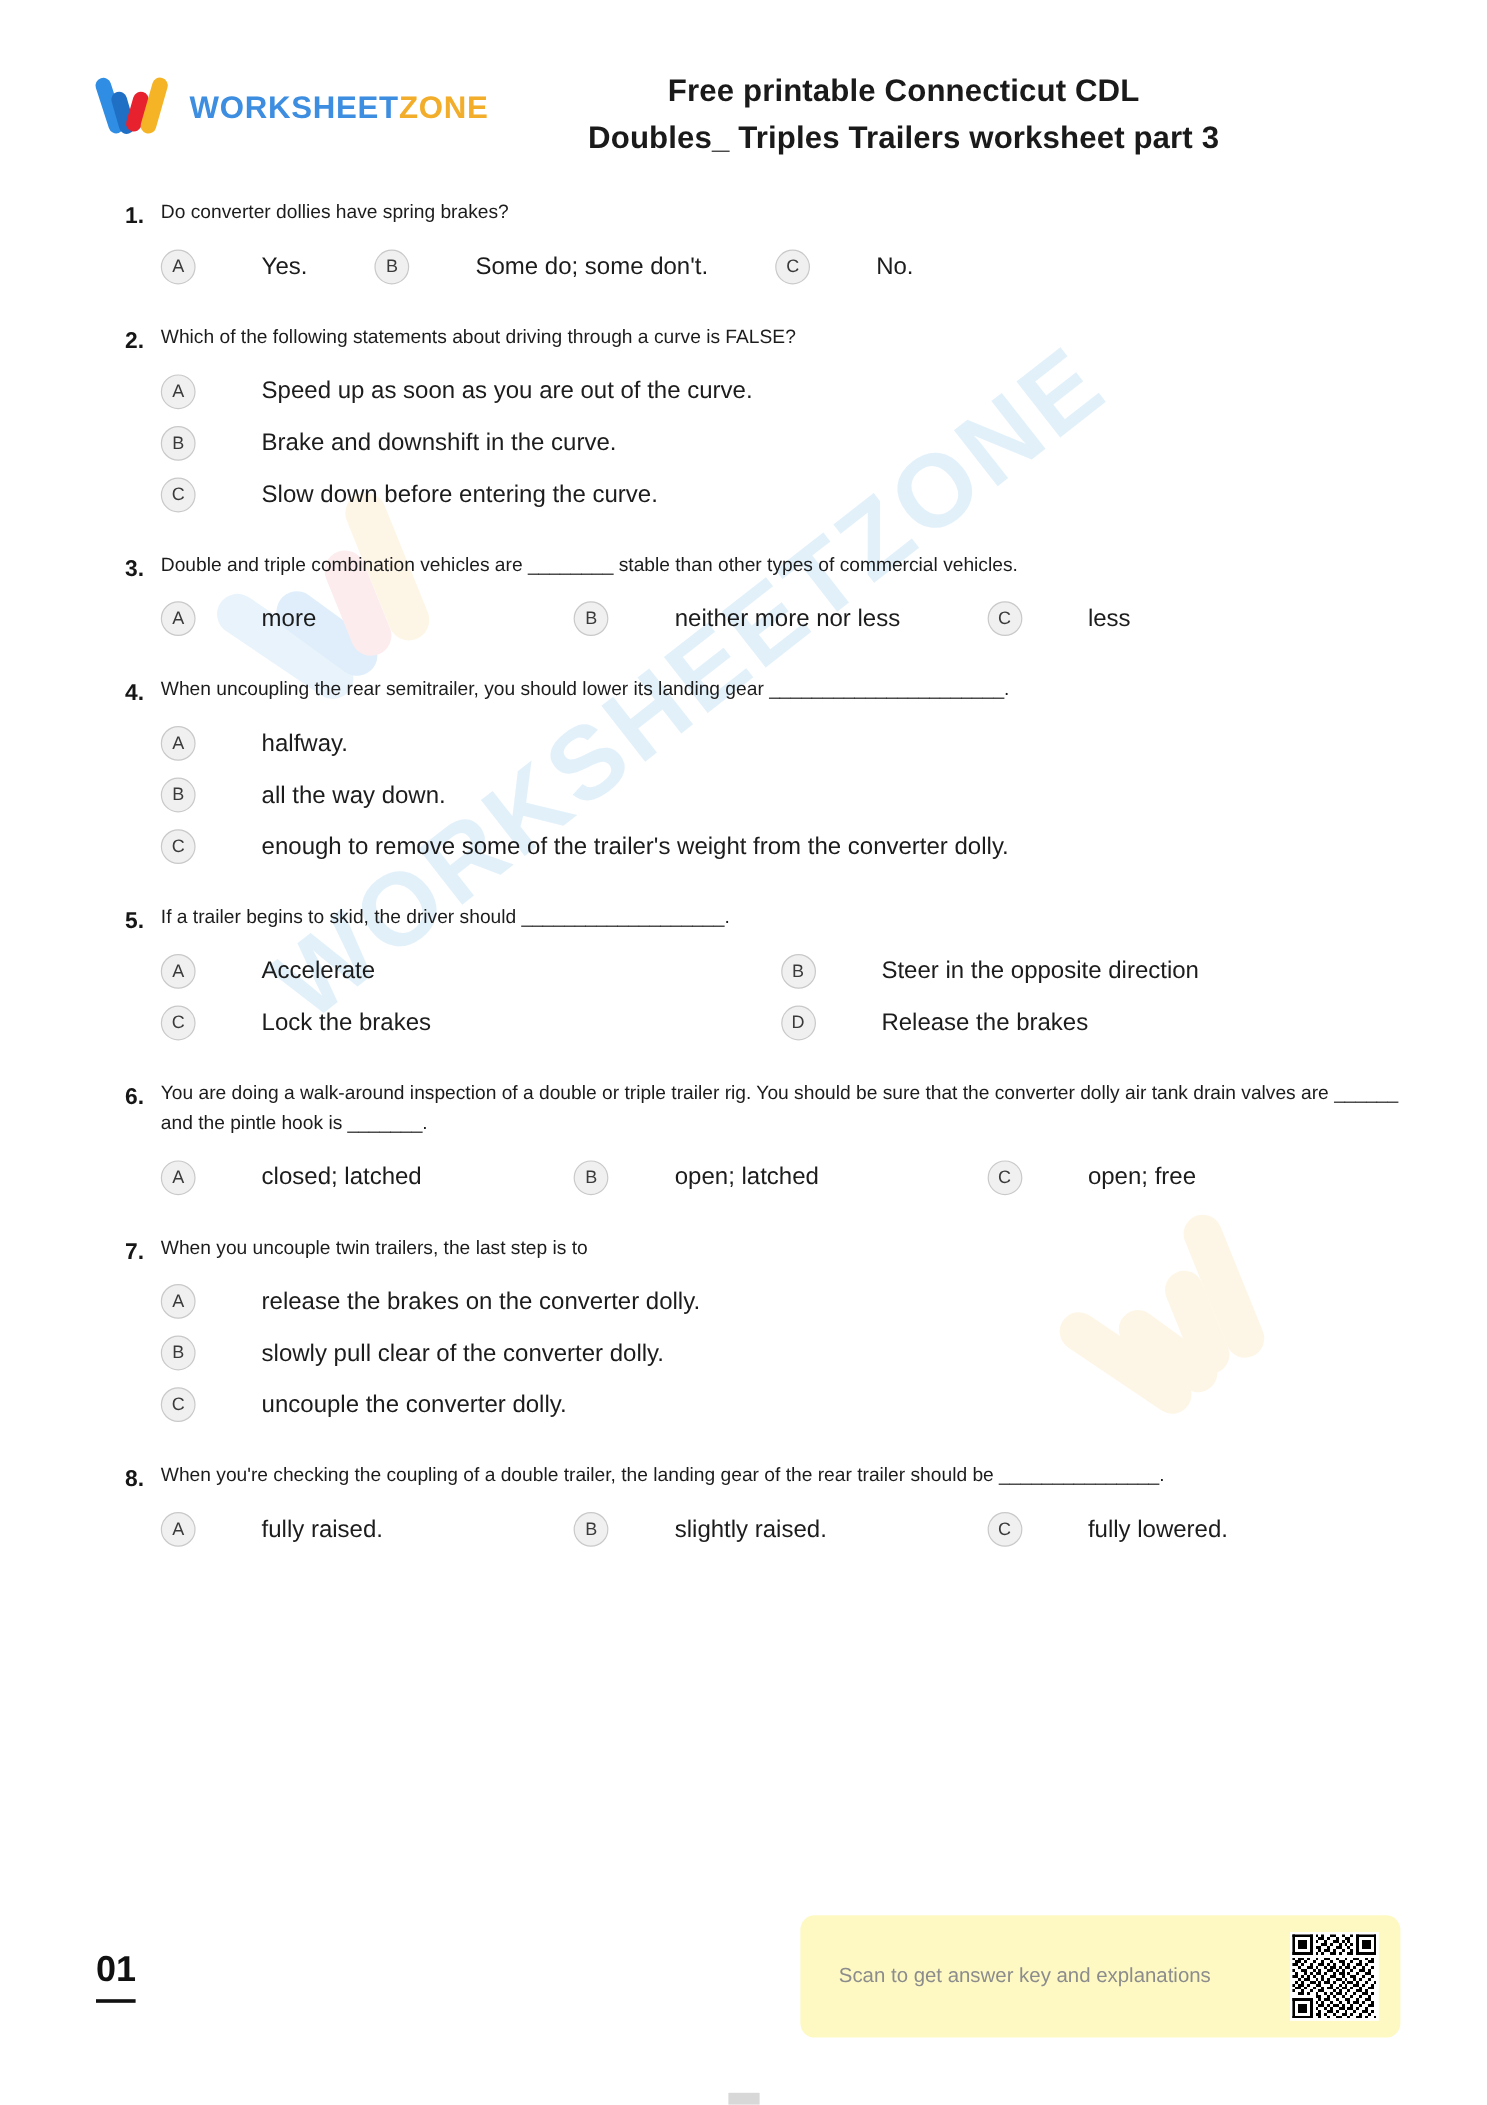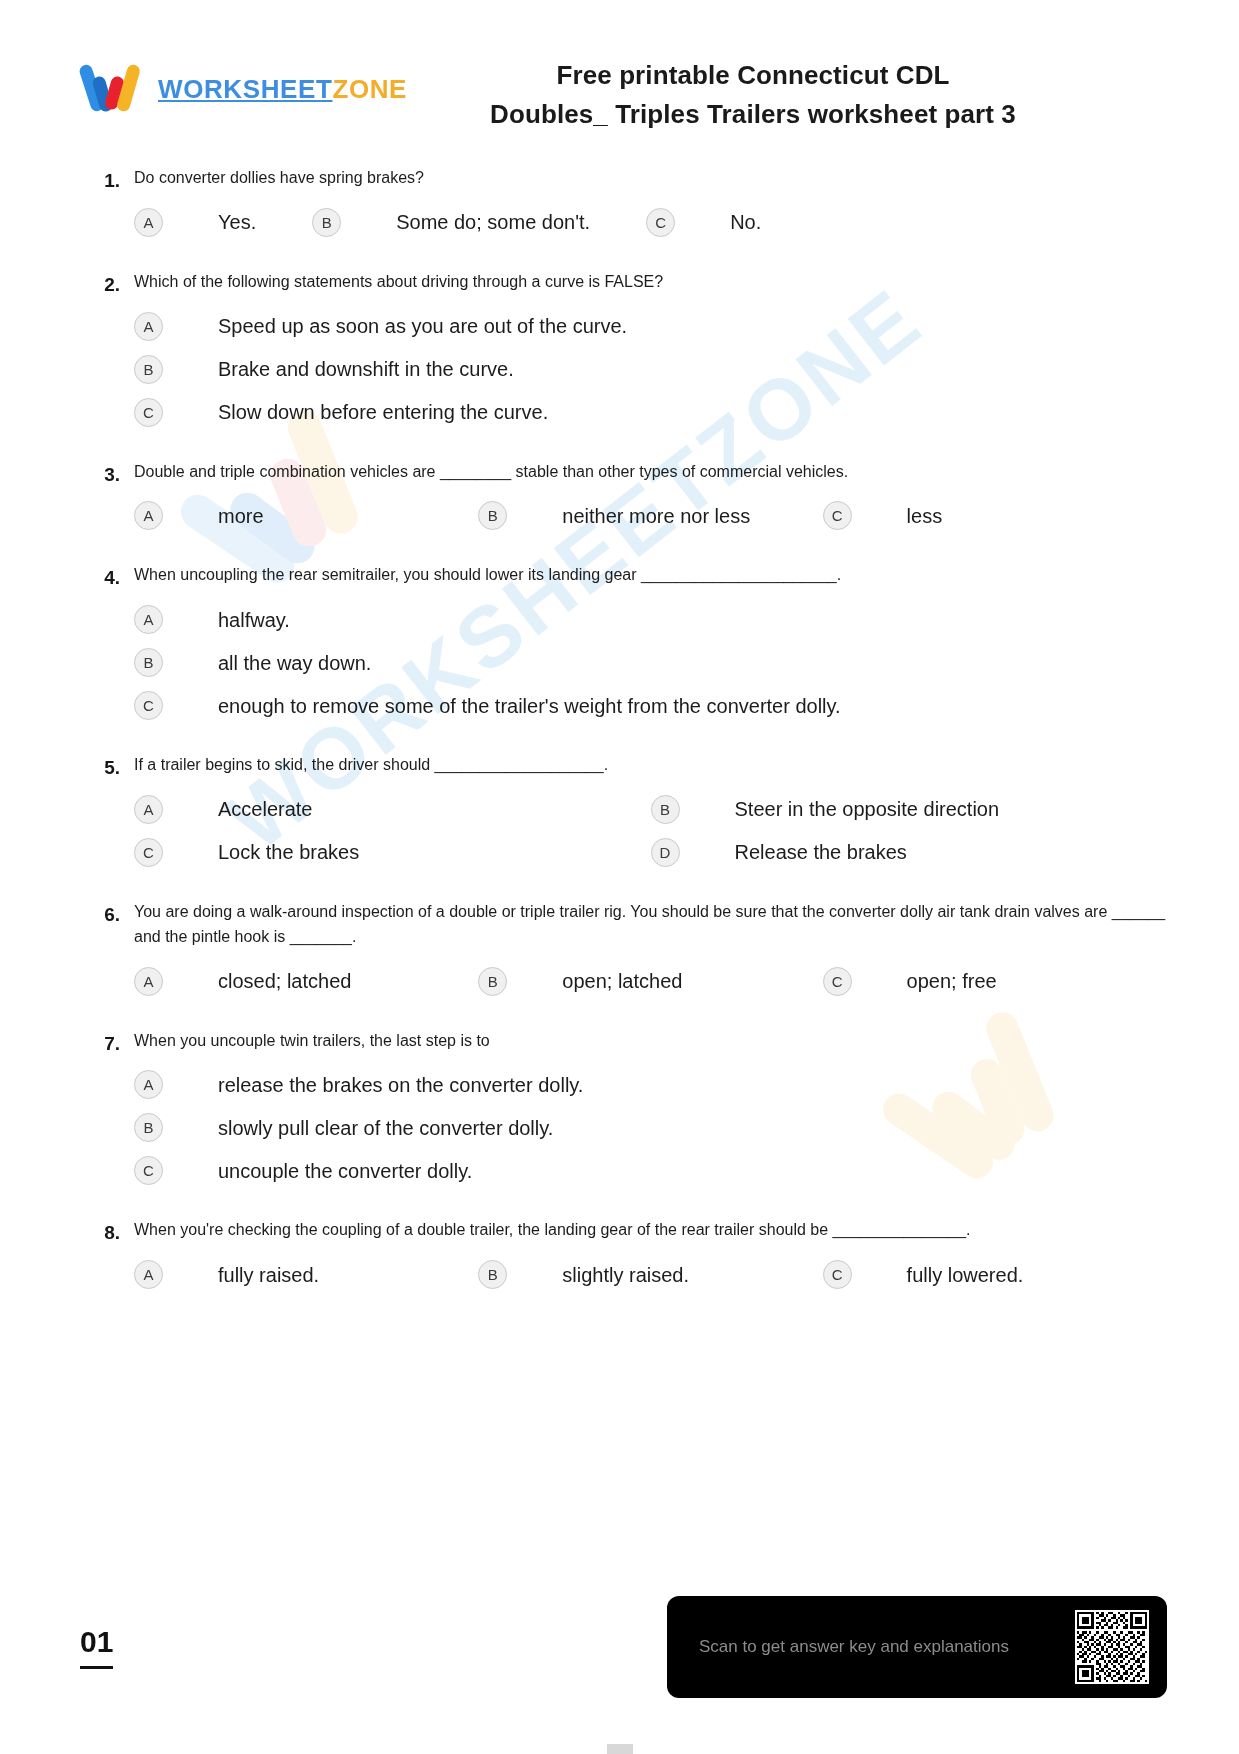--- a/index.html
+++ b/index.html
@@ -99,21 +99,21 @@
     width: 13px; height: 48px;
     left: 42px; top: 2px;
     background: #f5b326;
     transform: rotate(16deg);
   }
   .brand-word {
     font-size: 26px;
     font-weight: 700;
     letter-spacing: .6px;
   }
-  .brand-word .blue { color: #3d8de0; text-decoration: underline; }
+  .brand-word .blue { color: #3d8de0; }
   .brand-word .orange { color: #f2ad2a; }
 
   .title-block {
     flex: 1 1 auto;
     text-align: center;
     padding-right: 60px;
   }
   .title-line {
     font-size: 26px;
     font-weight: 700;
@@ -198,21 +198,21 @@
   .page-num {
     font-size: 30px;
     font-weight: 700;
     color: #111;
     border-bottom: 3px solid #111;
     line-height: 1.15;
     padding-bottom: 6px;
   }
   .scan-box {
     margin-left: auto;
-    background: #000000;
+    background: #fef9c3;
     border-radius: 12px;
     display: flex;
     align-items: center;
     gap: 22px;
     padding: 14px 18px 14px 32px;
     width: 500px;
     box-sizing: border-box;
   }
   .scan-text {
     font-size: 17px;

